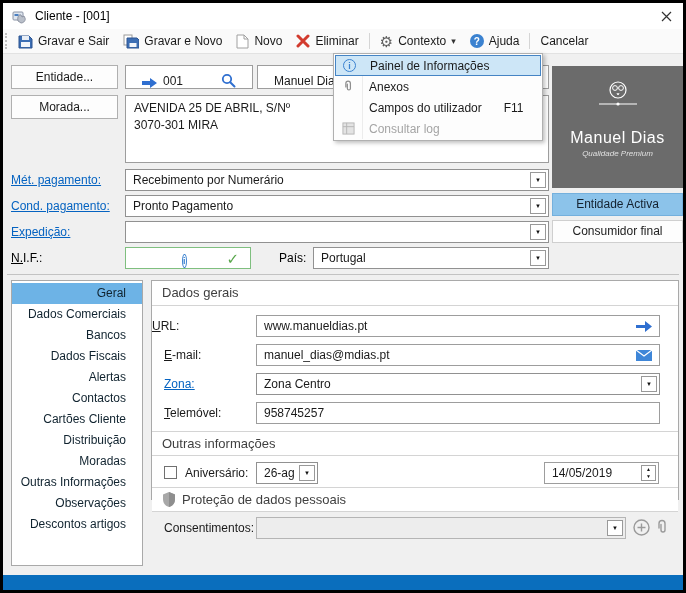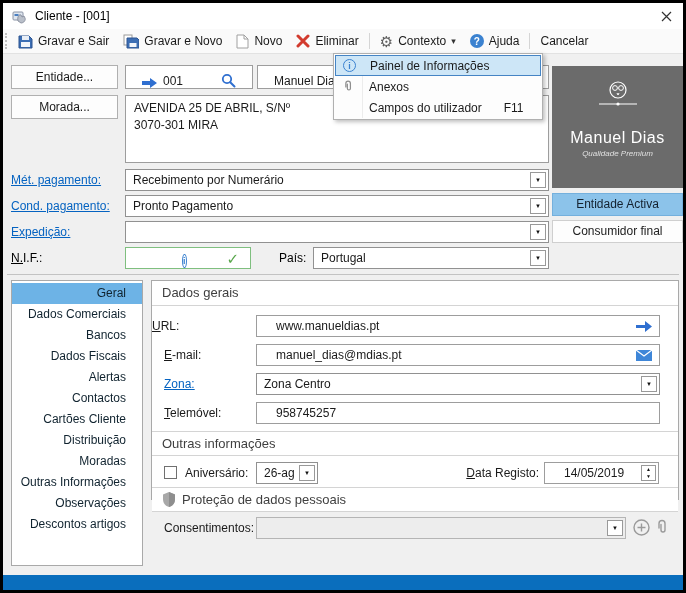--- a/index.html
+++ b/index.html
@@ -51,21 +51,21 @@
   
   .lower-top-line { position:absolute; left:4px; right:4px; top:271px; height:1px; background:#c3c3c3; }
   .sidebar { position:absolute; left:8px; top:277px; width:132px; height:286px; background:#fff; border:1px solid #a9a9a9; padding-top:2px; }
   .side-item { height:21px; line-height:21px; text-align:right; padding-right:16px; cursor:pointer; color:#10232f; white-space:nowrap; }
   .side-item.sel { background:#6db3e6; }
 
   .panel { position:absolute; left:148px; top:277px; width:528px; height:220px; background:#fff; border:1px solid #a9a9a9; }
   .sect-hd { position:absolute; left:0; right:0; height:25px; line-height:24px; padding-left:10px; font-size:13px; color:#3f3f3f; border-bottom:1px solid #d4d4d4; background:#fff; display:flex; align-items:center; gap:6px; }
   .p-lbl { position:absolute; height:22px; line-height:22px; }
   .p-field { position:absolute; background:#fff; border:1px solid #9d9d9d; height:22px; display:flex; align-items:center; padding:0 7px; }
-  .p-field .val { flex:1; white-space:nowrap; overflow:hidden;margin-left:12px; }
+  .p-field .val { flex:1; white-space:nowrap; overflow:hidden; }
   .checkbox { position:absolute; width:13px; height:13px; border:1px solid #707070; background:#fff; cursor:pointer; }
   .spin { position:absolute; right:2px; top:2px; bottom:2px; width:15px; border:1px solid #999; background:#fff; display:flex; flex-direction:column; align-items:center; justify-content:space-between; padding:1px 0; cursor:pointer; }
   .spin span { font-size:5px; line-height:5px; color:#111; }
   .round-ic { position:absolute; width:17px; height:17px; }
 
   
   .menu { position:absolute; left:330px; top:50px; width:210px; background:#fdfdfd; border:1px solid #b0b0b0; box-shadow:2px 2px 4px rgba(0,0,0,.25); z-index:50; padding:1px; }
   .menu-gutter { position:absolute; left:28px; top:1px; bottom:1px; width:1px; background:#ececec; }
   .menu-item { position:relative; height:21px; display:flex; align-items:center; padding-left:7px; cursor:pointer; }
   .menu-item .mi-label { margin-left:14px; }
@@ -275,21 +275,20 @@
     </div>
 
     <div class="checkbox" style="left:12px; top:185px;"></div>
     <div class="p-lbl" style="left:33px; top:181px;">Aniversário:</div>
     <div class="combo" style="position:absolute; left:104px; top:181px; width:62px;">
       <span class="combo-val">26-ago</span>
       <span class="combo-btn">
           <span>▼</span>
         </span>
     </div>
-    <div class="p-lbl fl-underline" style="left:300px; top:181px; width:87px; text-align:right;">Data Registo:</div>
     <div class="p-field" style="left:392px; top:181px; width:115px; padding-right:20px;">
       <span class="val">14/05/2019</span>
       <span class="spin">
         <span>▲</span>
         <span>▼</span>
       </span>
     </div>
 
     <div class="sect-hd" style="top:206px; border-top:1px solid #d4d4d4;">
       <svg width="14" height="15" viewBox="0 0 14 15">
@@ -325,16 +324,23 @@
       <svg width="13" height="15" viewBox="0 0 17 17">
         <path d="M5 9 V4.5 a3 3 0 0 1 6 0 V11 a2 2 0 0 1 -4 0 V5.5" fill="none" stroke="#8f8f8f" stroke-width="1.6" stroke-linecap="round"></path>
       </svg>
       <span class="mi-label">Anexos</span>
     </div>
     <div class="menu-item">
       <span style="width:13px;"></span>
       <span class="mi-label">Campos do utilizador</span>
       <span class="mi-shortcut">F11</span>
     </div>
+    <div class="menu-item disabled">
+      <svg width="13" height="13" viewBox="0 0 14 14">
+        <rect x="1" y="1" width="12" height="12" fill="#e3e3e3" stroke="#b5b5b5"></rect>
+        <path d="M1 5 h12 M5 1 v12" stroke="#b5b5b5"></path>
+      </svg>
+      <span class="mi-label">Consultar log</span>
+    </div>
   </div>
 
   <div class="bottombar"></div>
 </div>
 
 </body></html>

